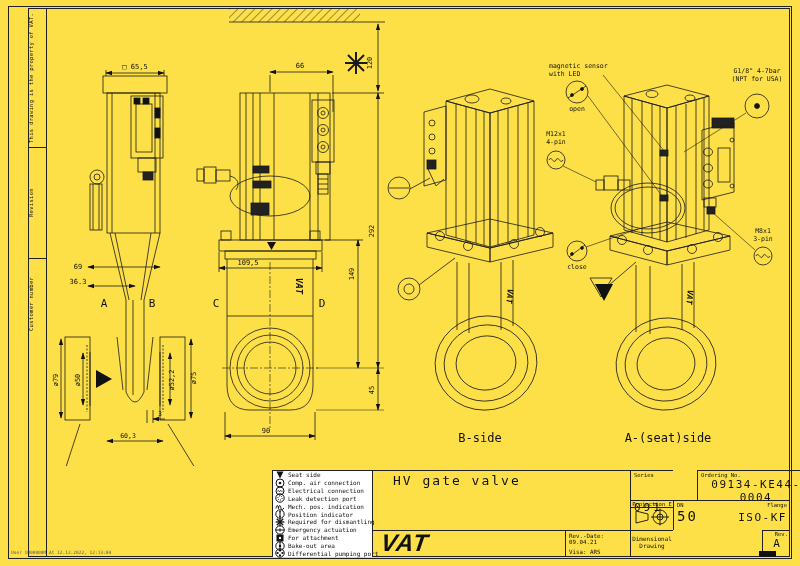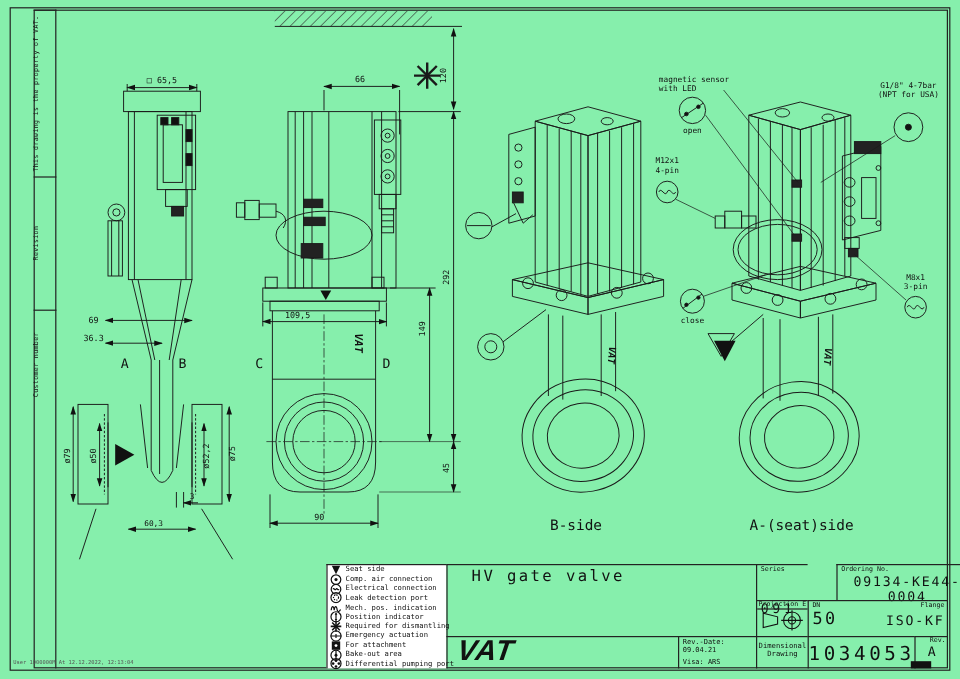--- a/index.html
+++ b/index.html
@@ -1,16 +1,16 @@
 <!DOCTYPE html>
 <html><head>
 <meta charset="utf-8">
 <style>
   html,body{margin:0;padding:0;background:#cfcfcf;font-family:"DejaVu Sans Mono",monospace;}
-  .page{position:relative;width:800px;height:566px;background:#86efac;overflow:hidden;color:#111;}
+  .page{position:relative;width:800px;height:566px;background:#fde047;overflow:hidden;color:#111;}
   .abs{position:absolute;box-sizing:border-box;}
   .frame{border:1px solid #222;}
   .vtext{writing-mode:vertical-rl;transform:rotate(180deg);text-align:center;}
   .tiny{font-size:5.5px;font-family:"DejaVu Sans Mono",monospace;letter-spacing:.3px;}
   .hdr{font-size:5.5px;font-family:"DejaVu Sans Mono",monospace;}
   .val{font-family:"DejaVu Sans Mono",monospace;}
   .legend-row{display:flex;align-items:center;height:7.85px;padding-left:2px;}
   .legend-row svg{flex:0 0 10px;margin-right:3px;}
   .legend-row span{font-size:6px;white-space:nowrap;transform-origin:left center;}
   .cell{border-left:1px solid #222;border-top:1px solid #222;}
@@ -481,23 +481,20 @@
       <span class="val" style="font-size:14px;letter-spacing:2px;">50</span>
       <span class="val" style="font-size:11px;letter-spacing:1.5px;">ISO-KF</span>
     </div>
   </div>
 
   <div class="abs cell" style="left:630px;top:530px;width:43px;height:27px;text-align:center;padding-top:4px;">
     <div style="font-size:6px;">Dimensional</div>
     <div style="font-size:6px;">Drawing</div>
   </div>
 
-  <div class="abs cell" style="left:673px;top:530px;width:89px;height:27px;display:flex;align-items:center;justify-content:center;">
-    <span class="val" style="font-size:16px;letter-spacing:3px;">1034053</span>
-  </div>
 
   <div class="abs cell" style="left:762px;top:530px;width:28px;height:27px;text-align:center;">
     <div class="hdr" style="text-align:right;padding-right:2px;">Rev.</div>
     <div class="val" style="font-size:11px;">A</div>
   </div>
   <div class="abs" style="left:759px;top:551px;width:17px;height:6px;background:#111;"></div>
 
 </div>
 
 </body></html>

